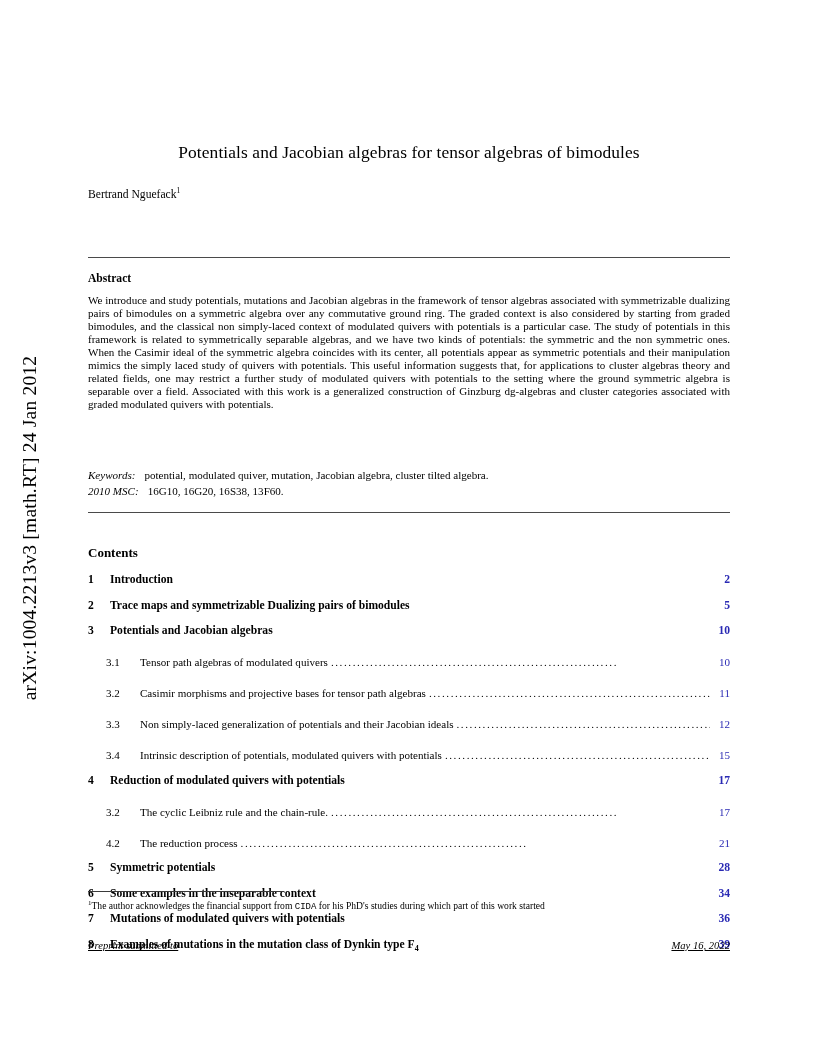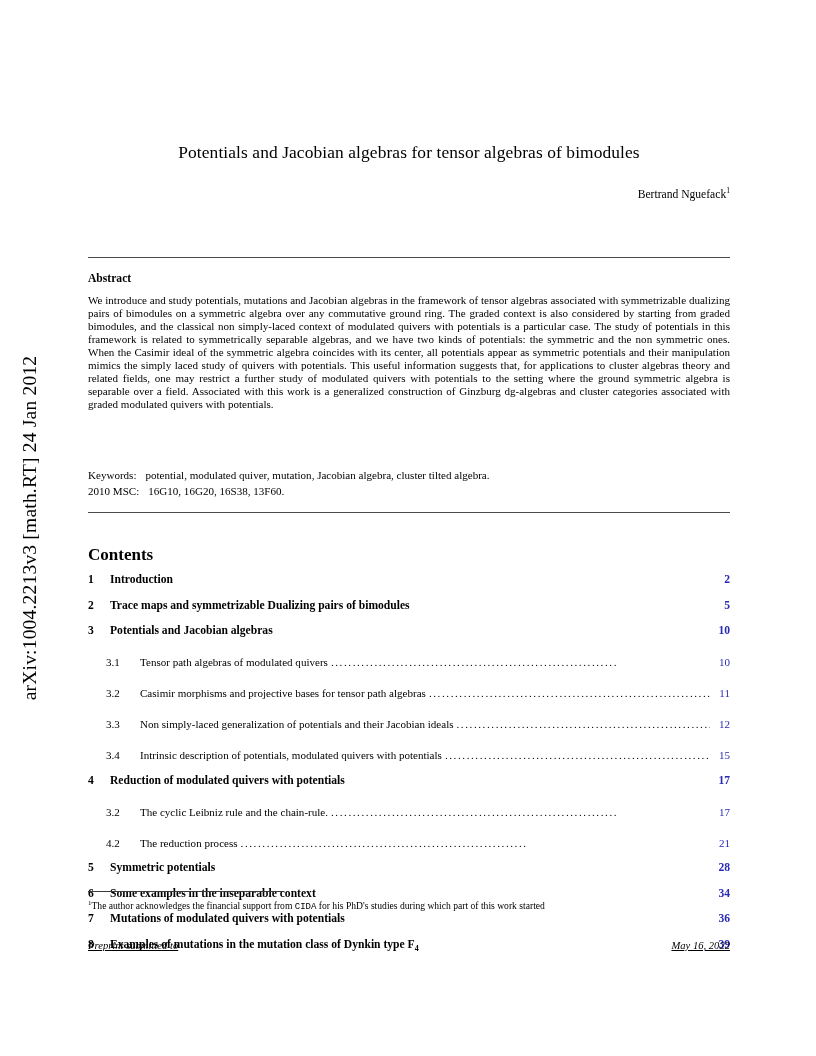--- a/index.html
+++ b/index.html
@@ -58,21 +58,21 @@
     width: 642px;
     text-align: center;
     font-size: 17.4px;
     letter-spacing: 0.1px;
   }
   .author {
     position: absolute;
     top: 175px;
     left: 0;
     width: 642px;
-    text-align: right;
+    text-align: left;
     font-size: 11.6px;
   }
   .author sup {
     font-size: 7.6px;
     vertical-align: super;
   }
 
   .rule {
     position: absolute;
     left: 0;
@@ -102,28 +102,29 @@
   }
   .keywords {
     position: absolute;
     top: 456px;
     left: 0;
     width: 642px;
     font-size: 11.05px;
     line-height: 16.4px;
   }
   .keywords .lab {
+    font-style: italic;
   }
   .keywords .gap { display: inline-block; width: 9px; }
 
   .contents-head {
     position: absolute;
     top: 534px;
     left: 0;
-    font-size: 17px;
+    font-size: 13px;
     font-weight: bold;
   }
 
   
   .toc {
     position: absolute;
     top: 562px;
     left: 0;
     width: 642px;
   }

